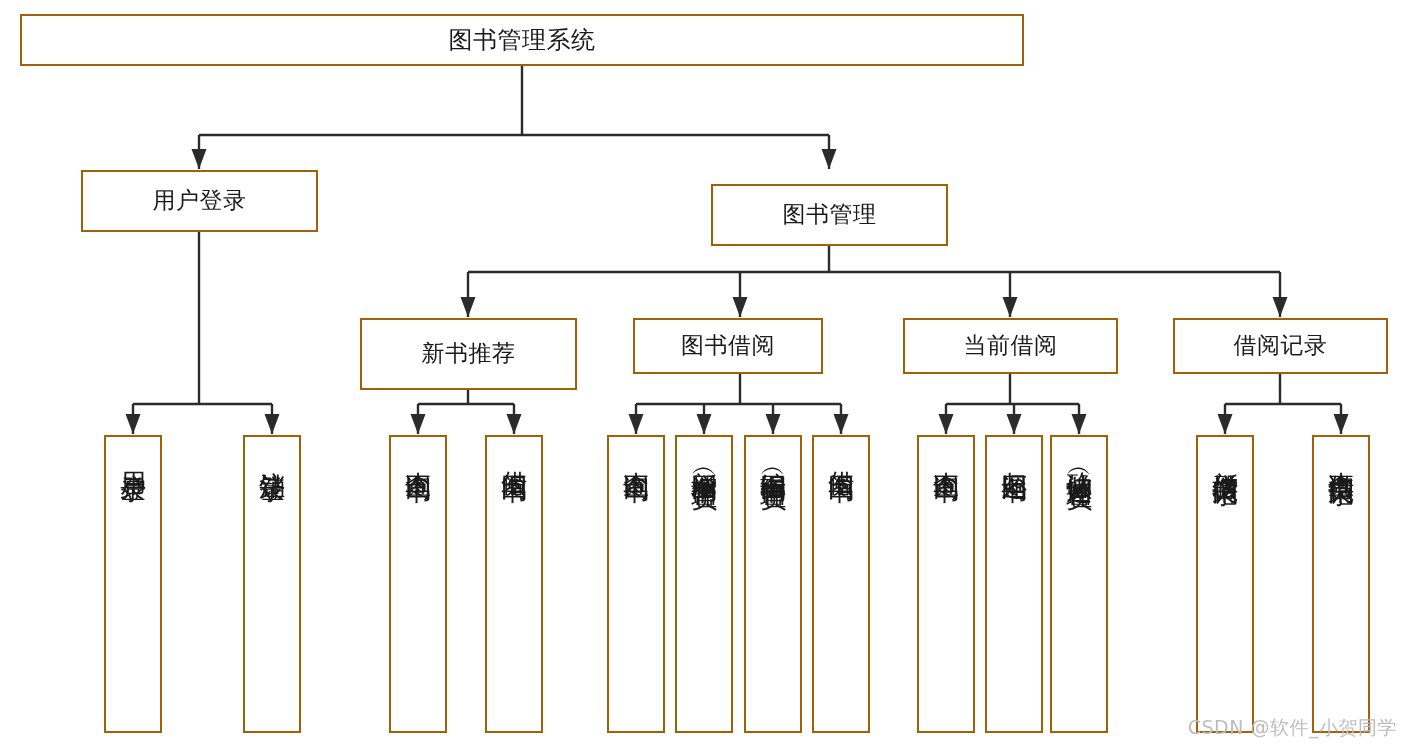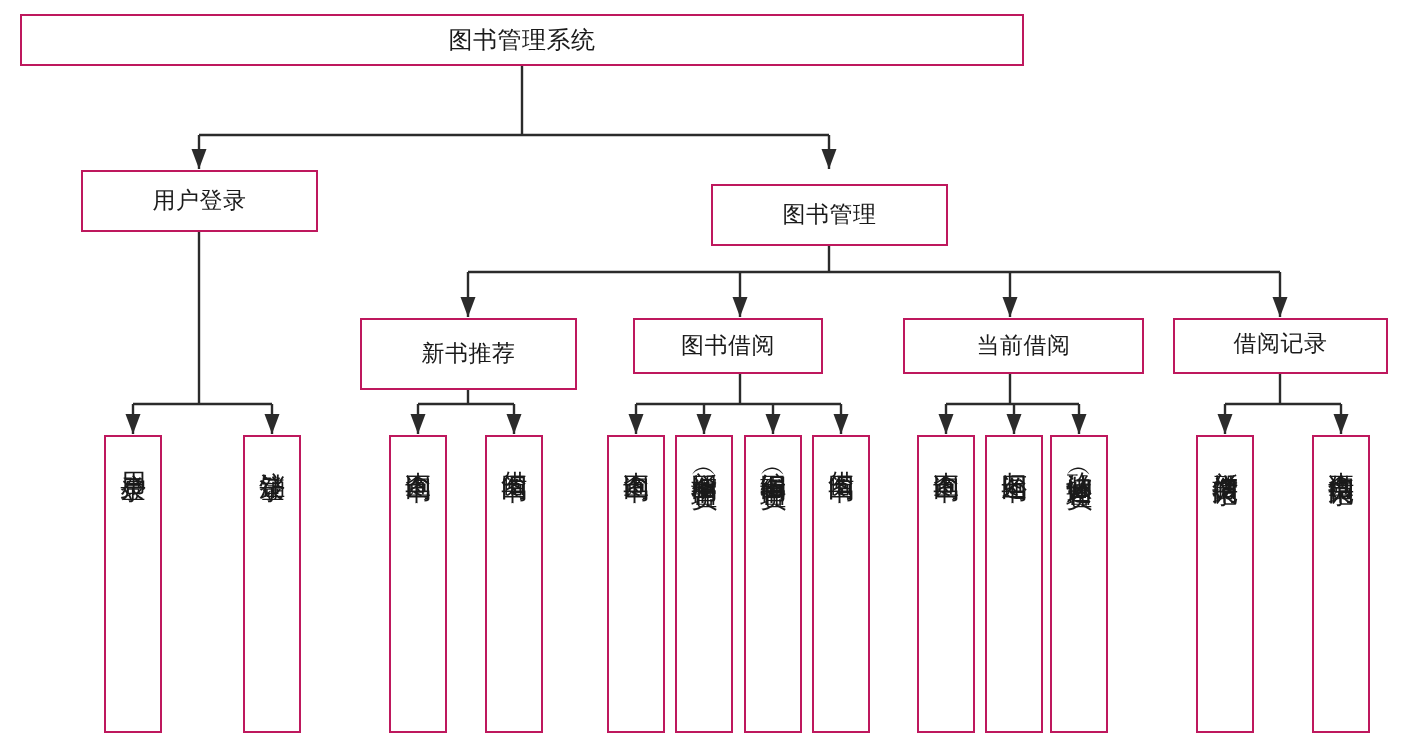--- a/index.html
+++ b/index.html
@@ -22,21 +22,21 @@
     position: absolute;
     left: 0;
     top: 0;
     width: 1405px;
     height: 747px;
     pointer-events: none;
   }
   .node {
     position: absolute;
     box-sizing: border-box;
-    border: 2px solid #be185d;
+    border: 2px solid #a16207;
     background: #ffffff;
     display: flex;
     align-items: center;
     justify-content: center;
     color: #1a1a1a;
   }
   .node .label {
     display: block;
     text-align: center;
     line-height: 1.18;
@@ -141,24 +141,24 @@
       </div>
       <div class="node horiz" style="left: 711px; top: 184px; width: 237px; height: 62px;">
         <span class="label">图书管理</span>
       </div>
       <div class="node horiz" style="left: 360px; top: 318px; width: 217px; height: 72px;">
         <span class="label">新书推荐</span>
       </div>
       <div class="node horiz" style="left: 633px; top: 318px; width: 190px; height: 56px;">
         <span class="label">图书借阅</span>
       </div>
-      <div class="node horiz" style="left: 903px; top: 318px; width: 241px; height: 56px;">
+      <div class="node horiz" style="left: 903px; top: 318px; width: 215px; height: 56px;">
         <span class="label">当前借阅</span>
       </div>
-      <div class="node horiz" style="left: 1173px; top: 318px; width: 215px; height: 56px; font-family: Liberation Mono, monospace;">
+      <div class="node horiz" style="left: 1173px; top: 318px; width: 215px; height: 56px;">
         <span class="label">借阅记录</span>
       </div>
       <div class="node vert" style="left: 104px; top: 435px; width: 58px; height: 298px;">
         <span class="label">用户登录</span>
       </div>
       <div class="node vert" style="left: 243px; top: 435px; width: 58px; height: 298px;">
         <span class="label">注销登录</span>
       </div>
       <div class="node vert" style="left: 389px; top: 435px; width: 58px; height: 298px;">
         <span class="label">查询图书</span>
@@ -188,13 +188,14 @@
         <span class="label">确认归还（管理员）</span>
       </div>
       <div class="node vert" style="left: 1196px; top: 435px; width: 58px; height: 298px;">
         <span class="label">新增借阅记录</span>
       </div>
       <div class="node vert" style="left: 1312px; top: 435px; width: 58px; height: 298px;">
         <span class="label">查询借阅记录</span>
       </div>
     </div>
 
+  <div class="watermark">CSDN @软件_小贺同学</div>
 </div>
 
 </body></html>

